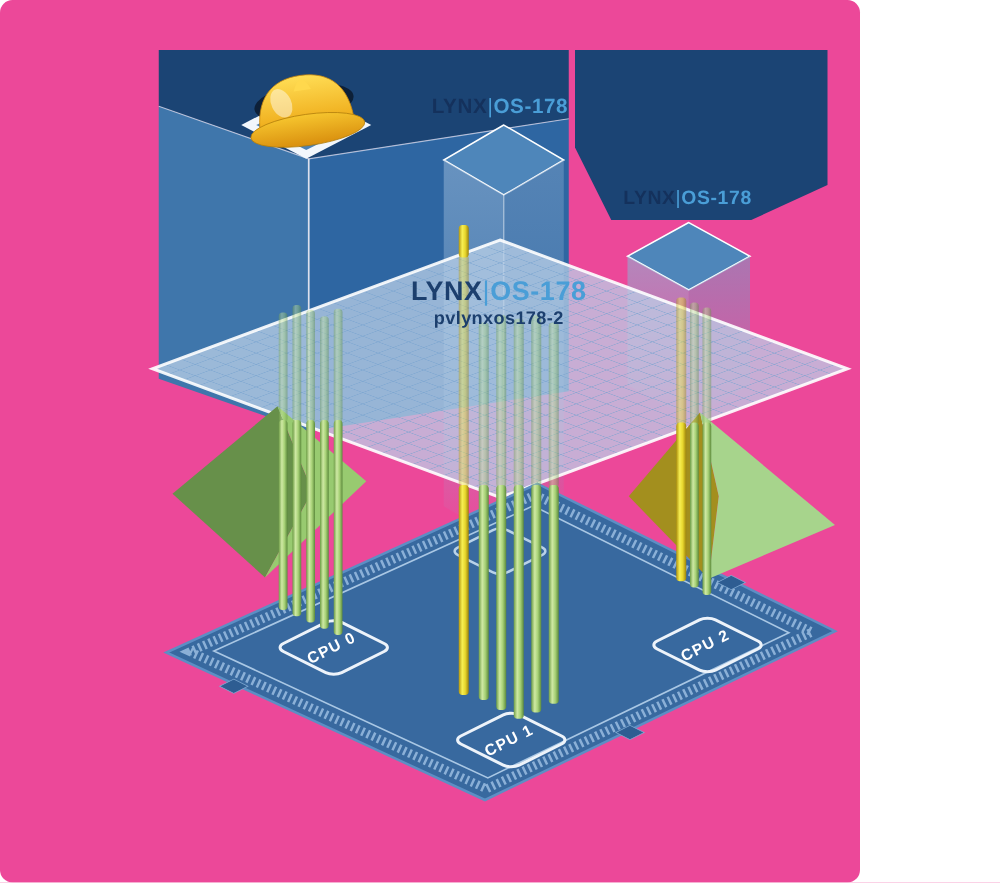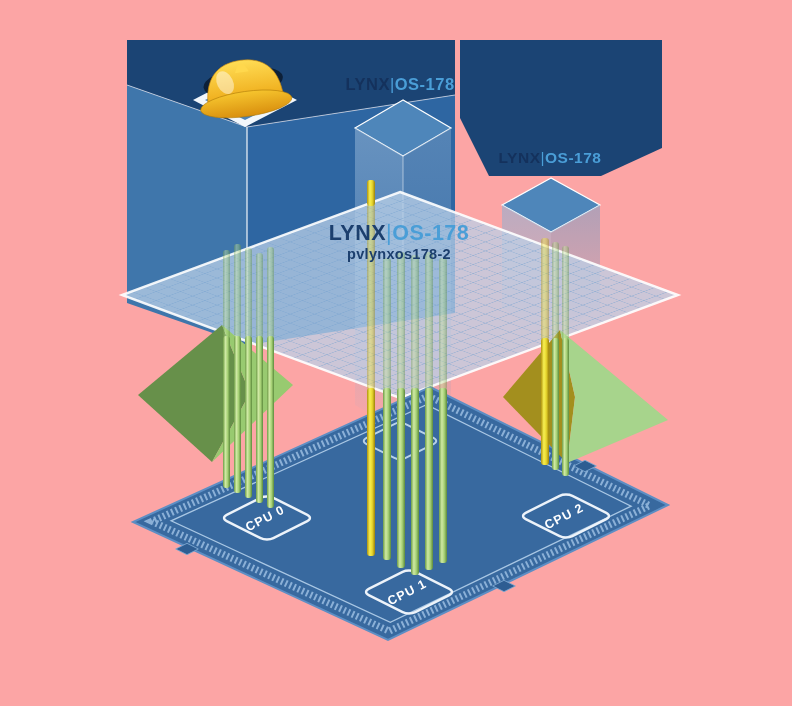--- a/index.html
+++ b/index.html
@@ -1,17 +1,17 @@
 <!DOCTYPE html>
 <html><head>
 <meta charset="utf-8">
 <style>
   html,body{margin:0;padding:0;background:#ffffff;}
-  .stage{position:relative;width:792px;height:706px;background:#fca5a5;overflow:hidden;
-         font-family:"Liberation Sans", sans-serif;}
+  .stage{position:relative;width:688px;height:706px;background:#ec4899;overflow:hidden;
+         font-family:"Liberation Sans", sans-serif;border-radius:10px;}
   svg text{font-family:"Liberation Sans", sans-serif;}
 </style>
 </head>
 <body>
 
 <div class="stage">
 <svg width="800" height="706" viewBox="0 0 800 706">
   <defs>
     <linearGradient id="gradGreen" x1="0" y1="0" x2="1" y2="0">
       <stop offset="0" stop-color="#6e9d46"></stop>

